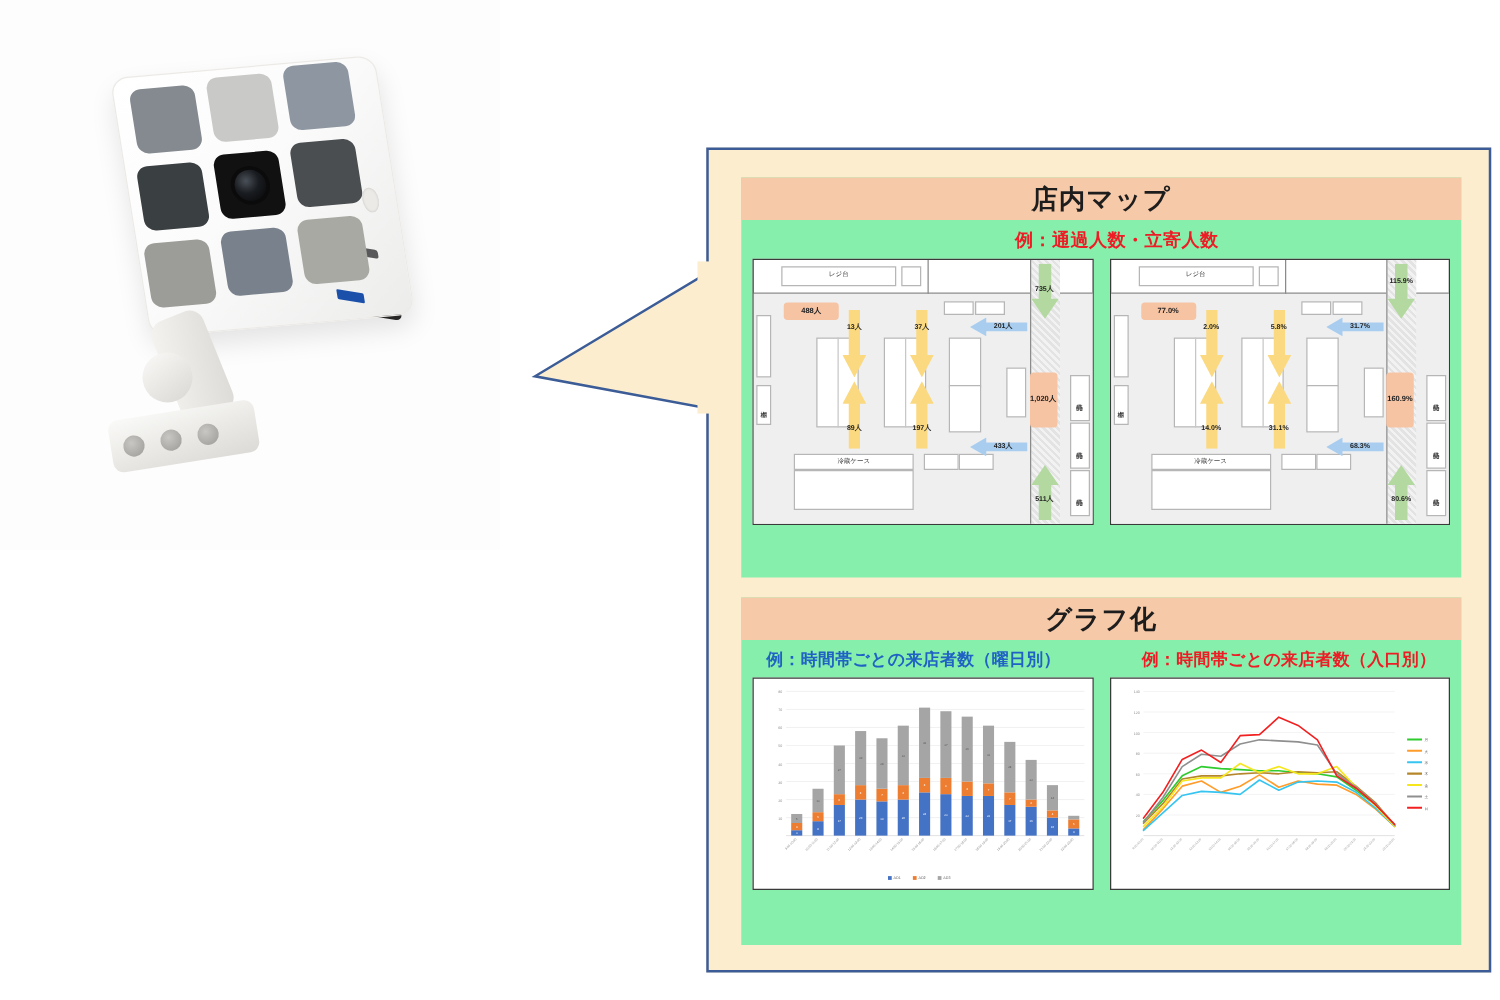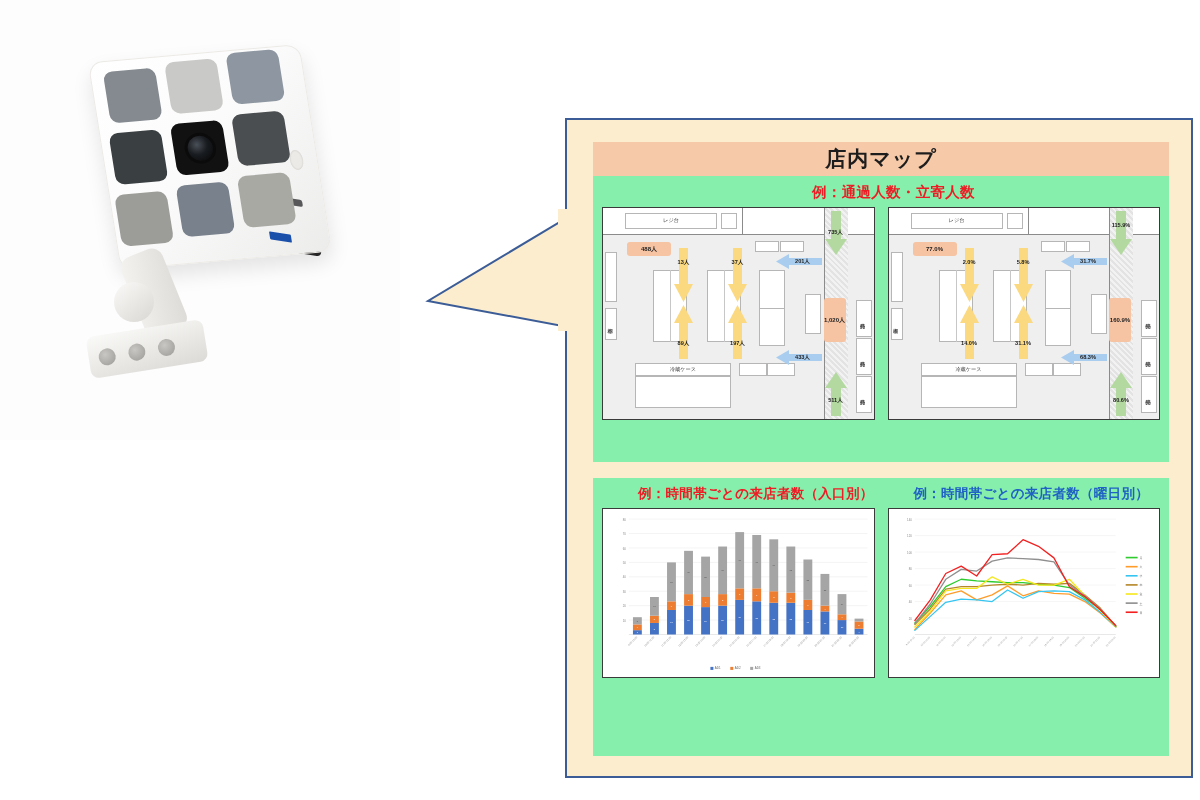--- a/index.html
+++ b/index.html
@@ -394,23 +394,26 @@
           <svg viewBox="0 0 19 54" preserveAspectRatio="none">
               <path d="M9.5 0 L19 18 H14 V54 H5 V18 H0 Z" fill="#fbd981"></path>
             </svg>
           <span style="margin-top:24px;">31.1%</span>
         </div>
       </div>
     </div>
   </div>
 
   <div class="panel" style="left:26px;top:358px;width:576px;height:278px;">
+    <div class="band">
+      <span>グラフ化</span>
+    </div>
     <div class="sub-row">
+      <div class="sub-title sub-blue" style="font-size:13.5px;">例：時間帯ごとの来店者数（曜日別）</div>
       <div class="sub-title sub-red" style="font-size:13.5px;">例：時間帯ごとの来店者数（入口別）</div>
-      <div class="sub-title sub-blue" style="font-size:13.5px;">例：時間帯ごとの来店者数（曜日別）</div>
     </div>
 
     <div class="chart-row">
       <div class="chart-box">
         <svg id="bar-chart-svg" viewBox="0 0 272 166" preserveAspectRatio="none">
             <line x1="26" y1="109.75" x2="266" y2="109.75" stroke="#e8e8e8" stroke-width="0.5"></line>
             <text x="23" y="111.35" text-anchor="end" font-size="2.9" fill="#8a8a8a" font-family="&quot;Liberation Sans&quot;,sans-serif">10</text>
             <line x1="26" y1="95.5" x2="266" y2="95.5" stroke="#e8e8e8" stroke-width="0.5"></line>
             <text x="23" y="97.1" text-anchor="end" font-size="2.9" fill="#8a8a8a" font-family="&quot;Liberation Sans&quot;,sans-serif">20</text>
             <line x1="26" y1="81.25" x2="266" y2="81.25" stroke="#e8e8e8" stroke-width="0.5"></line>

